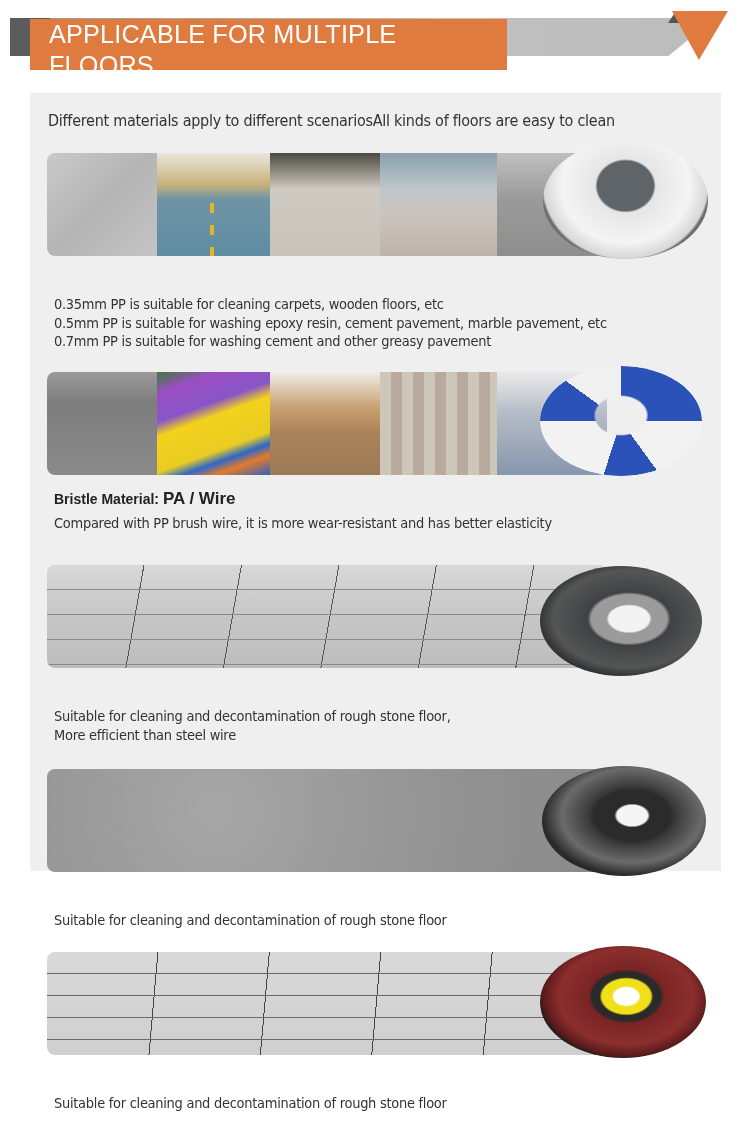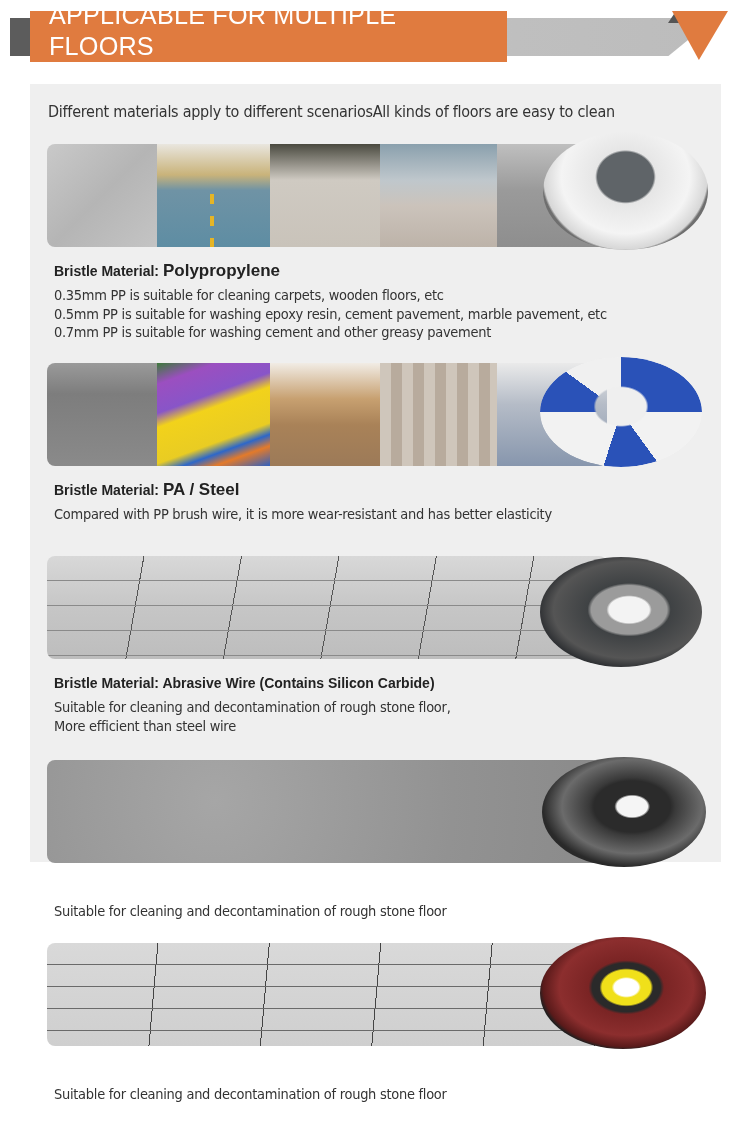--- a/index.html
+++ b/index.html
@@ -1,25 +1,25 @@
 <!DOCTYPE html>
 <html><head>
 <meta charset="utf-8">
 <style>
   *{box-sizing:border-box;margin:0;padding:0}
   body{width:750px;height:1132px;background:#ffffff;position:relative;overflow:hidden;font-family:"Liberation Sans",sans-serif}
   .banner{position:absolute;left:0;top:0;width:750px;height:80px}
   .banner .dark{position:absolute;left:10px;top:18px;width:40px;height:38px;background:#5c5c5c}
   .banner .grey{position:absolute;left:50px;top:18px;width:665px;height:38px;background:linear-gradient(90deg,#9a9a9a 0%,#c0c0c0 60%,#bcbcbc 100%);clip-path:polygon(0 0,100% 0,93% 100%,0 100%)}
   .banner .tri-dark{position:absolute;left:668px;top:11px;width:20px;height:12px;background:#555;clip-path:polygon(40% 0,100% 0,100% 100%,0 100%)}
-  .banner .orange{position:absolute;left:30px;top:11px;width:477px;height:51px;background:#e07b3f;display:flex;align-items:flex-end;padding-left:19px}
+  .banner .orange{position:absolute;left:30px;top:19px;width:477px;height:51px;background:#e07b3f;display:flex;align-items:flex-start;padding-left:19px}
   .banner .title{color:#fff;font-size:26px;letter-spacing:0.2px;font-family:"Liberation Sans",sans-serif;transform:scaleX(0.97);transform-origin:left}
   .banner .tri{position:absolute;left:672px;top:11px;width:56px;height:49px;background:#e07b3f;clip-path:polygon(0 0,100% 0,48% 100%)}
 
-  .panel{position:absolute;left:30px;top:84px;width:691px;height:778px;background:#efefef}
+  .panel{position:absolute;left:30px;top:93px;width:691px;height:778px;background:#efefef}
   .intro{position:absolute;left:18px;top:19px;font-size:15.5px;color:#333;font-family:"DejaVu Sans",sans-serif;letter-spacing:-0.3px;transform:scaleX(0.93);transform-origin:left;white-space:nowrap}
 
   .strip{position:absolute;left:17px;height:103px;border-radius:8px;overflow:hidden;display:flex}
   .strip .seg{height:100%;flex:none}
   .brush{position:absolute;border-radius:50%}
   .label{position:absolute;left:24px;font-size:14px;font-weight:bold;color:#222;white-space:nowrap}
   .label .val{font-size:17px}
   .desc{position:absolute;left:24px;font-size:14px;color:#333;line-height:18.5px;font-family:"DejaVu Sans",sans-serif;letter-spacing:-0.3px;transform:scaleX(0.93);transform-origin:left;white-space:nowrap}
 </style>
 </head>
@@ -41,51 +41,45 @@
   <div class="strip" style="top:60px;width:600px">
     <div class="seg" style="width:110px;background:linear-gradient(135deg,#c9c9c9,#b5b5b5 50%,#c4c4c4)"></div>
     <div class="seg" style="width:113px;background:linear-gradient(180deg,#e9e6df 0%,#c9b37a 30%,#6f93a5 45%,#5e8da3 100%);position:relative">
       <div style="position:absolute;left:53px;top:50px;width:4px;height:53px;background:repeating-linear-gradient(180deg,#e5b526 0 10px,transparent 10px 22px)"></div>
     </div>
     <div class="seg" style="width:110px;background:linear-gradient(180deg,#4a4a40 0%,#cfcac2 35%,#c9c3ba 100%)"></div>
     <div class="seg" style="width:117px;background:linear-gradient(180deg,#8aa0ad 0%,#bfc7cc 35%,#cbc3bb 60%,#bdb3a9 100%)"></div>
     <div class="seg" style="width:150px;background:linear-gradient(180deg,#bfbfbf 0%,#9a9a9a 45%,#8e8e8e 100%)"></div>
   </div>
   <div class="brush" style="left:513px;top:48px;width:165px;height:118px;background:radial-gradient(ellipse at 50% 38%,#5f6468 0 24%,#e6e6e6 26%,#f4f4f4 55%,#d7d7d7 70%,#6f6f6f 72%,#666 100%)"></div>
-  <div class="label" style="top:177px">
-    <span>Bristle Material: </span><span class="val">Polypropylene</span>
-  </div>
   <div class="desc" style="top:202px">
     <div>0.35mm PP is suitable for cleaning carpets, wooden floors, etc</div>
     <div>0.5mm PP is suitable for washing epoxy resin, cement pavement, marble pavement, etc</div>
     <div>0.7mm PP is suitable for washing cement and other greasy pavement</div>
   </div>
 
   <div class="strip" style="top:279px;width:560px">
     <div class="seg" style="width:110px;background:linear-gradient(180deg,#9a9a9a 0%,#7d7d7d 30%,#8a8a8a 100%)"></div>
     <div class="seg" style="width:113px;background:linear-gradient(160deg,#3d7a3a 0%,#9b4fc0 15%,#8855c8 35%,#f2d21b 45%,#e9cc23 70%,#2d67c9 78%,#e37a2a 86%,#2f60c0 100%)"></div>
     <div class="seg" style="width:110px;background:linear-gradient(180deg,#f1ece5 0%,#c7a070 35%,#a98258 60%,#9c7a58 100%)"></div>
     <div class="seg" style="width:117px;background:repeating-linear-gradient(90deg,#cfc6bb 0 11px,#b8ab9d 11px 22px),#c8bdb0"></div>
     <div class="seg" style="width:110px;background:linear-gradient(180deg,#eaeaea 0%,#b5bcc7 40%,#8796ad 100%)"></div>
   </div>
   <div class="brush" style="left:510px;top:273px;width:162px;height:110px;background:conic-gradient(from 0deg,#2a52b8 0 25%,#f2f2f2 25% 40%,#2a52b8 40% 55%,#f2f2f2 55% 75%,#2a52b8 75% 85%,#f0f0f0 85% 100%);-webkit-mask:radial-gradient(ellipse at 50% 45%,transparent 0 22%,#000 24%);mask:radial-gradient(ellipse at 50% 45%,transparent 0 22%,#000 24%)"></div>
   <div class="label" style="top:396px">
-    <span>Bristle Material: </span><span class="val">PA / Steel</span>
+    <span>Bristle Material: </span><span class="val">PA / Wire</span>
   </div>
   <div class="desc" style="top:421px">
     <div>Compared with PP brush wire, it is more wear-resistant and has better elasticity</div>
   </div>
 
   <div class="strip" style="top:472px;width:560px;background:linear-gradient(180deg,#d8d8d8 0%,#c6c6c6 50%,#bdbdbd 100%)">
     <div style="position:absolute;inset:0;background:repeating-linear-gradient(180deg,transparent 0 24px,#8a8a8a 24px 25px),repeating-linear-gradient(100deg,transparent 0 95px,#555 95px 96px)"></div>
   </div>
   <div class="brush" style="left:510px;top:473px;width:162px;height:110px;background:radial-gradient(ellipse at 55% 48%,#f3f3f3 0 16%,#9b9b9b 18% 30%,#3f4244 33%,#555 60%,#2e3033 72%,#777 74%,#999 100%)"></div>
-  <div class="label" style="top:591px">
-    <span>Bristle Material: </span><span>Abrasive Wire (Contains Silicon Carbide)</span>
-  </div>
   <div class="desc" style="top:614px">
     <div>Suitable for cleaning and decontamination of rough stone floor,</div>
     <div>More efficient than steel wire</div>
   </div>
 
   <div class="strip" style="top:676px;width:560px;background:radial-gradient(circle at 30% 40%,#a6a6a6,#929292 60%,#8a8a8a)">
     <div style="position:absolute;inset:0"></div>
   </div>
   <div class="brush" style="left:512px;top:673px;width:164px;height:110px;background:radial-gradient(ellipse at 55% 45%,#f5f5f5 0 12%,#2b2b2b 14% 30%,#3a3a3a 34%,#6b6b6b 55%,#2a2a2a 70%,#1f1f1f 100%)"></div>
   <div class="desc" style="top:818px">

